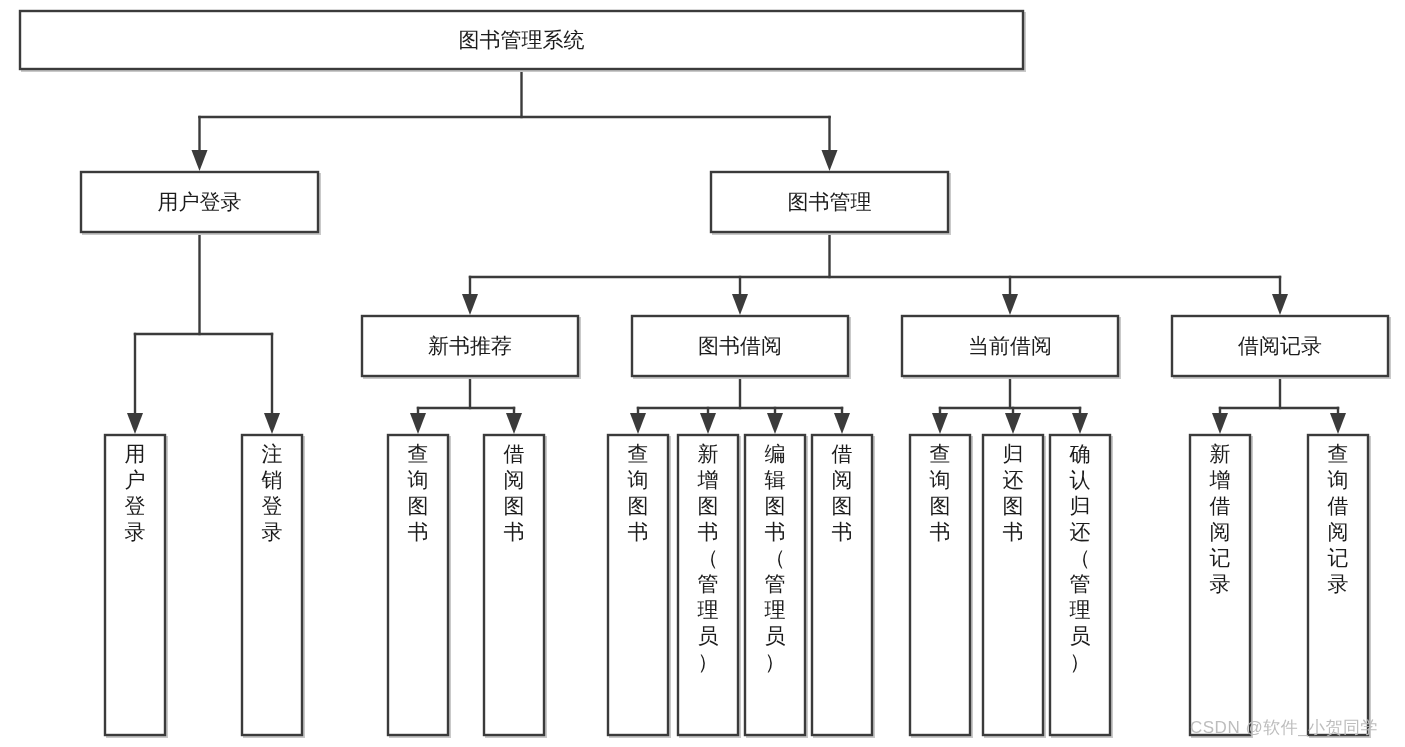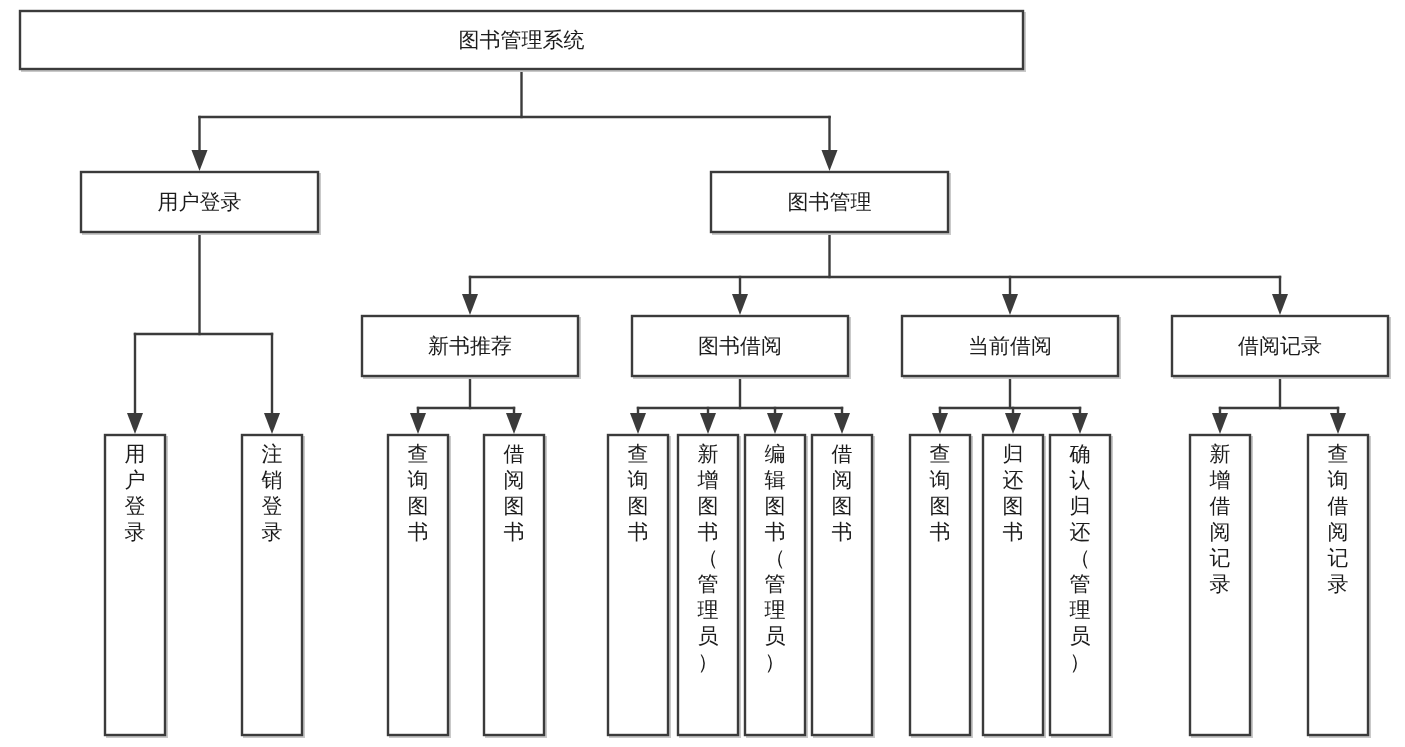--- a/index.html
+++ b/index.html
@@ -237,13 +237,14 @@
           <rect x="1190" y="435" width="60" height="300" class="node-box"></rect>
           <text x="1220" y="461" class="node-label-vertical"><tspan x="1220" dy="0">新</tspan><tspan x="1220" dy="26">增</tspan><tspan x="1220" dy="26">借</tspan><tspan x="1220" dy="26">阅</tspan><tspan x="1220" dy="26">记</tspan><tspan x="1220" dy="26">录</tspan></text>
         </g>
         <g>
           <rect x="1310" y="437" width="60" height="300" class="node-shadow"></rect>
           <rect x="1308" y="435" width="60" height="300" class="node-box"></rect>
           <text x="1338" y="461" class="node-label-vertical"><tspan x="1338" dy="0">查</tspan><tspan x="1338" dy="26">询</tspan><tspan x="1338" dy="26">借</tspan><tspan x="1338" dy="26">阅</tspan><tspan x="1338" dy="26">记</tspan><tspan x="1338" dy="26">录</tspan></text>
         </g>
       </g>
   </svg>
+  <div class="watermark" style="left: 1190px; top: 716px; color: rgb(189, 189, 189);">CSDN @软件_小贺同学</div>
 </div>
 
 </body></html>

